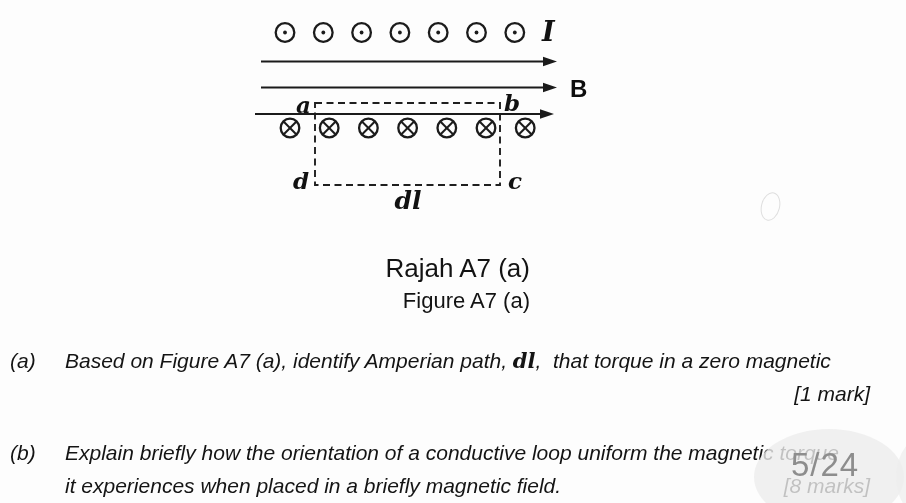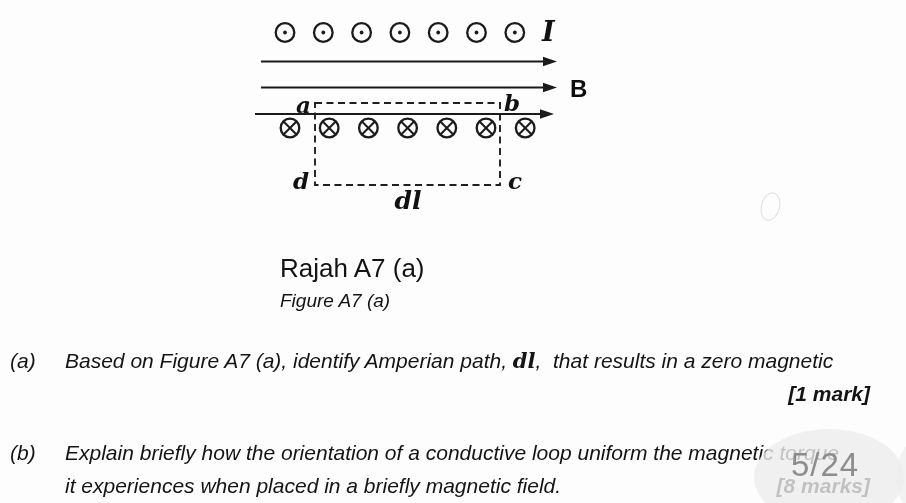--- a/index.html
+++ b/index.html
@@ -21,31 +21,31 @@
   .dashrect{fill:none;stroke:#1f1f1f;stroke-width:1.9px;stroke-dasharray:7 4.5;}
   .mathlbl{font-family:"DejaVu Serif", serif;font-style:italic;font-weight:bold;
            font-size:23px;fill:#111;}
   .pathlbl{font-family:"DejaVu Serif", serif;font-style:italic;font-weight:bold;
            font-size:25px;fill:#111;}
   .currlbl{font-family:"DejaVu Serif", serif;font-style:italic;font-weight:600;
            font-size:27px;fill:#111;}
   .blbl{font-family:"Liberation Sans", sans-serif;font-weight:bold;
         font-size:24px;fill:#0d0d0d;}
   
-  .caption{position:absolute;left:280px;width:250px;text-align:left;
+  .caption{position:absolute;left:280px;width:250px;text-align:right;
            font-size:26px;line-height:30px;color:#131313;}
-  .caption.it{font-style:italic;font-size:19px;}
+  .caption.it{font-size:22px;}
   
   .question{position:absolute;left:10px;width:886px;font-style:italic;
             font-size:21px;line-height:33px;color:#141414;}
   .qlabel{position:absolute;left:0;top:0;}
   .qbody{margin-left:55px;margin-right:26px;}
   .qline{white-space:pre;position:relative;}
   .mathword{font-family:"DejaVu Serif", serif;font-weight:600;}
-  .marks{position:absolute;right:0;top:0;font-weight:bold;}
+  .marks{position:absolute;right:0;top:0;font-weight:normal;}
   
   .wm-circle{position:absolute;left:754px;top:429px;width:150px;height:96px;
              background:rgba(236,236,236,0.8);border-radius:50%;z-index:5;}
   .wm-circle2{position:absolute;left:896px;top:433px;width:70px;height:88px;
               background:rgba(238,238,238,0.75);border-radius:50%;z-index:5;}
   .wm-text{position:absolute;left:791px;top:446px;font-size:33px;
            color:#8d8d8d;z-index:6;letter-spacing:1px;}
   .artifact-oval{position:absolute;left:761px;top:192px;width:17px;height:27px;
                  border:1.5px solid #dedede;border-radius:50%;
                  transform:rotate(14deg);}
@@ -128,21 +128,21 @@
   </svg>
 
   <div class="artifact-oval"></div>
 
   <div class="caption" style="top:253px">Rajah A7 (a)</div>
   <div class="caption it" style="top:286px">Figure A7 (a)</div>
 
   <div class="question" style="top:344px">
     <span class="qlabel">(a)</span>
     <div class="qbody">
-      <div class="qline"><span>Based on Figure A7 (a), identify Amperian path, </span><span class="mathword">dl</span><span>,  that results in a zero magnetic</span></div>
+      <div class="qline"><span>Based on Figure A7 (a), identify Amperian path, </span><span class="mathword">dl</span><span>,  that torque in a zero magnetic</span></div>
       <div class="qline"><span class="marks">[1 mark]</span></div>
     </div>
   </div>
 
   <div class="question" style="top:436px">
     <span class="qlabel">(b)</span>
     <div class="qbody">
       <div class="qline">Explain briefly how the orientation of a conductive loop uniform the magnetic torque</div>
       <div class="qline"><span>it experiences when placed in a briefly magnetic field.</span><span class="marks">[8 marks]</span></div>
     </div>

